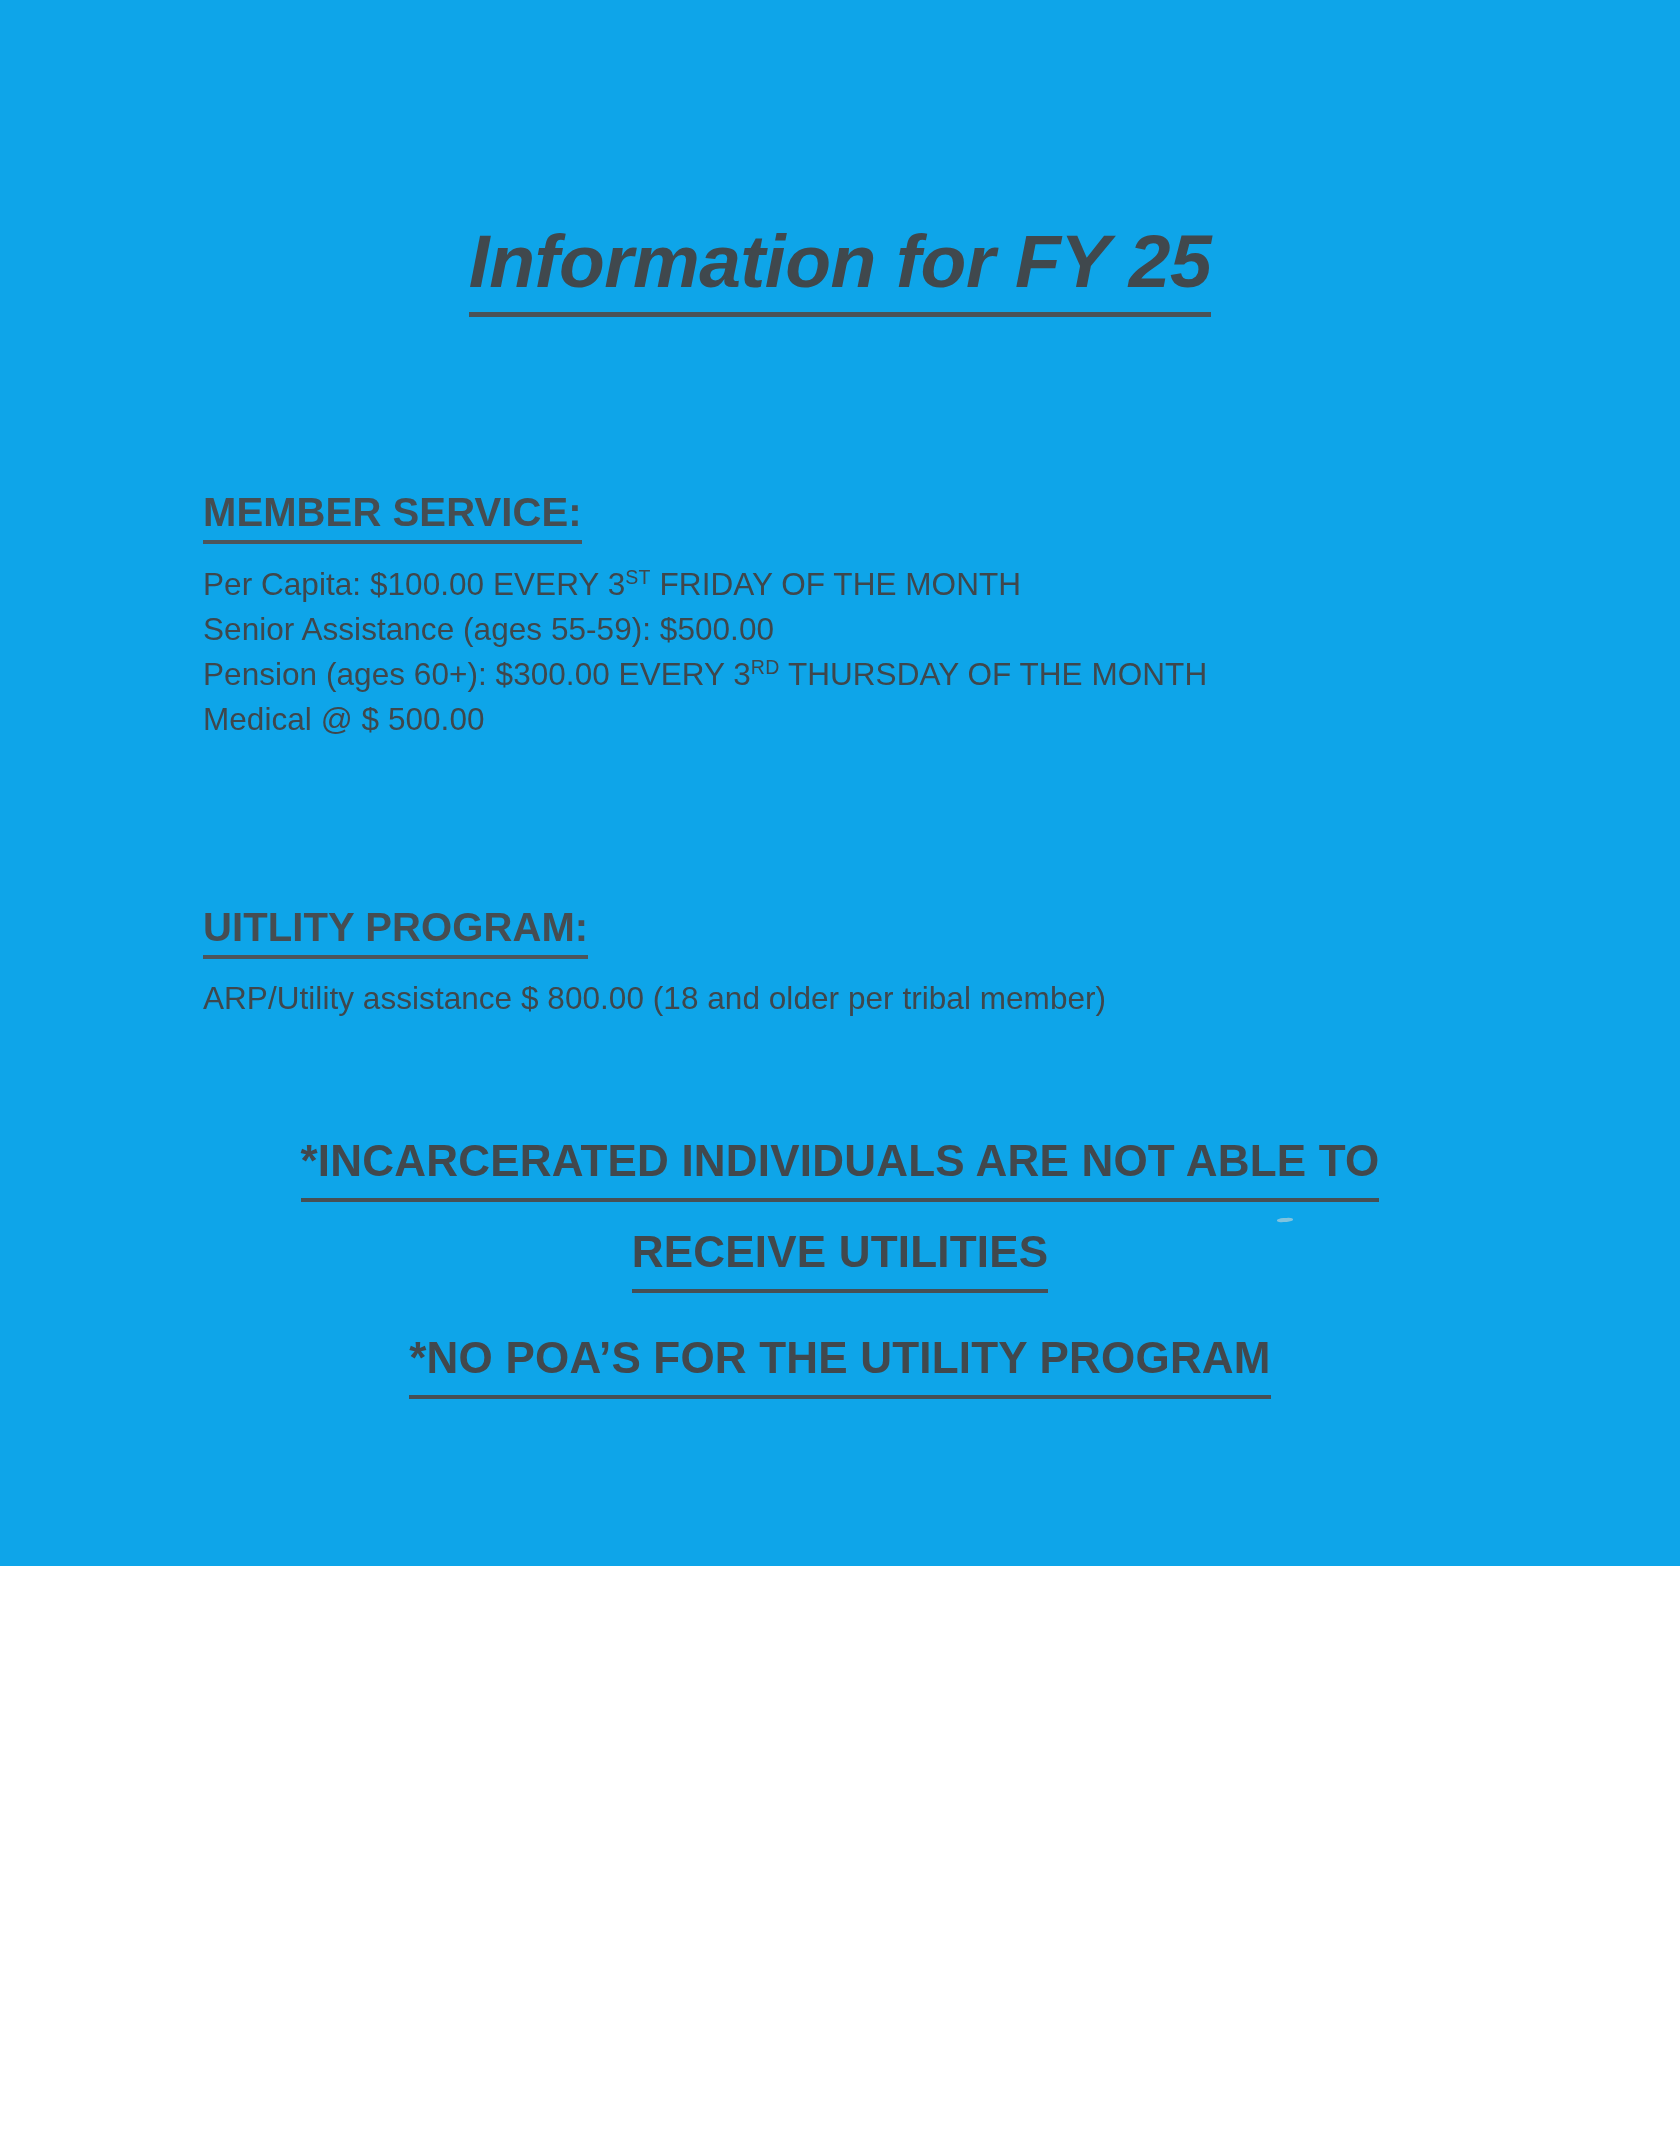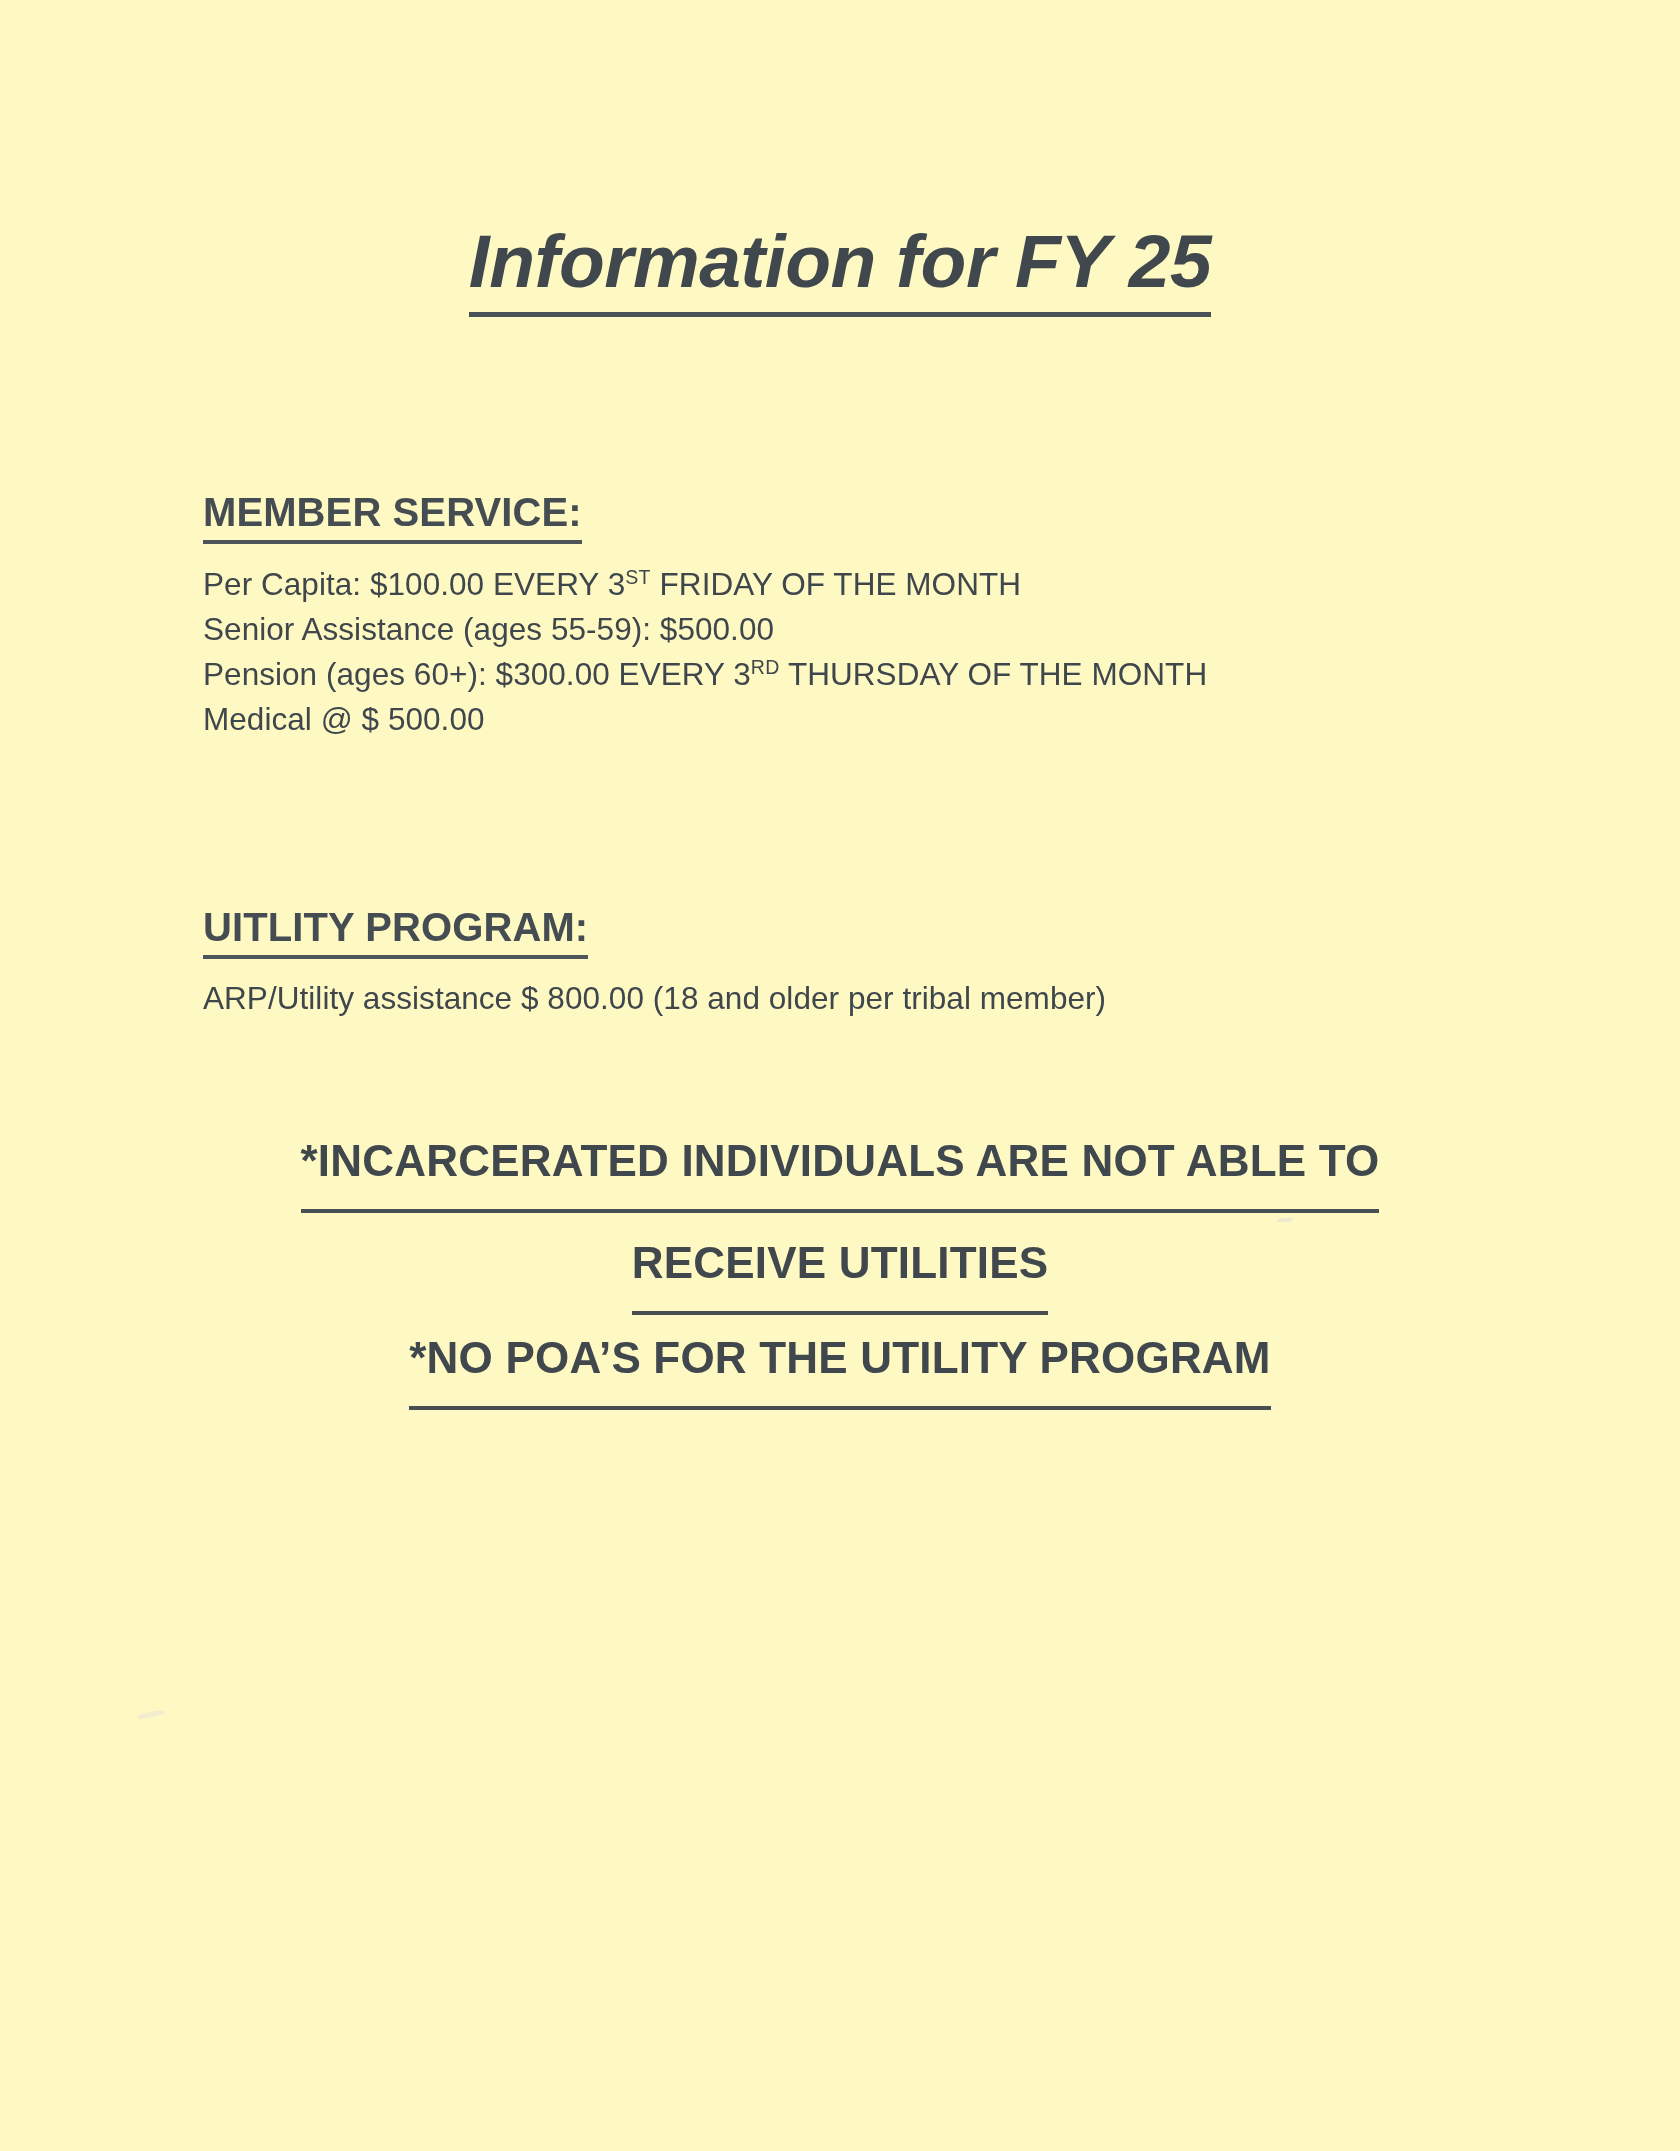--- a/index.html
+++ b/index.html
@@ -10,22 +10,22 @@
   }
   body {
     font-family: "Liberation Sans", sans-serif;
     color: #3d454a;
     -webkit-font-smoothing: antialiased;
   }
 
   .page {
     position: relative;
     width: 1680px;
-    height: 2151px;
-    background: #fef9c3;
+    height: 1566px;
+    background: #0ea5e9;
     overflow: hidden;
     box-sizing: border-box;
   }
 
   
   .speck {
     position: absolute;
     background: #e8e0d6;
     opacity: .55;
     border-radius: 40%;
@@ -107,21 +107,21 @@
     text-align: center;
     font-weight: 600;
     color: #41484d;
     font-size: 44px;
     line-height: 65px;
     letter-spacing: .2px;
   }
   .notice .u {
     display: inline-block;
     border-bottom: 4px solid #474f54;
-    padding-bottom: 16px;
+    padding-bottom: 5px;
     text-align: right;
   }
   #notice-incarcerated { top: 1128px; }
   #notice-poa          { top: 1325px; }
   #notice-incarcerated .ln2 { display:block; margin-top: 17px; }
 </style>
 </head>
 <body>
 
 <div class="page">

